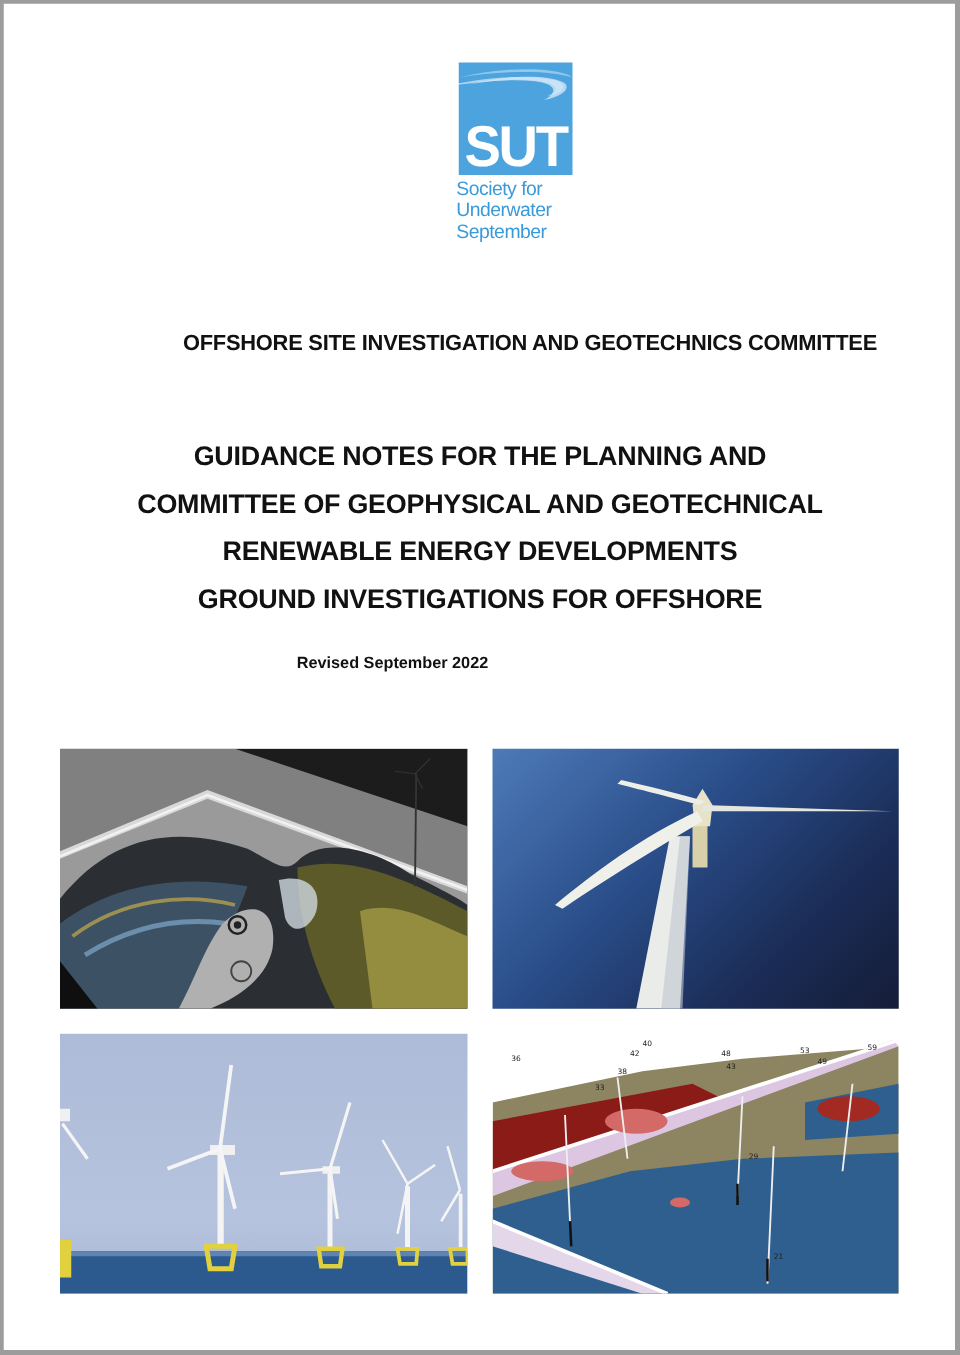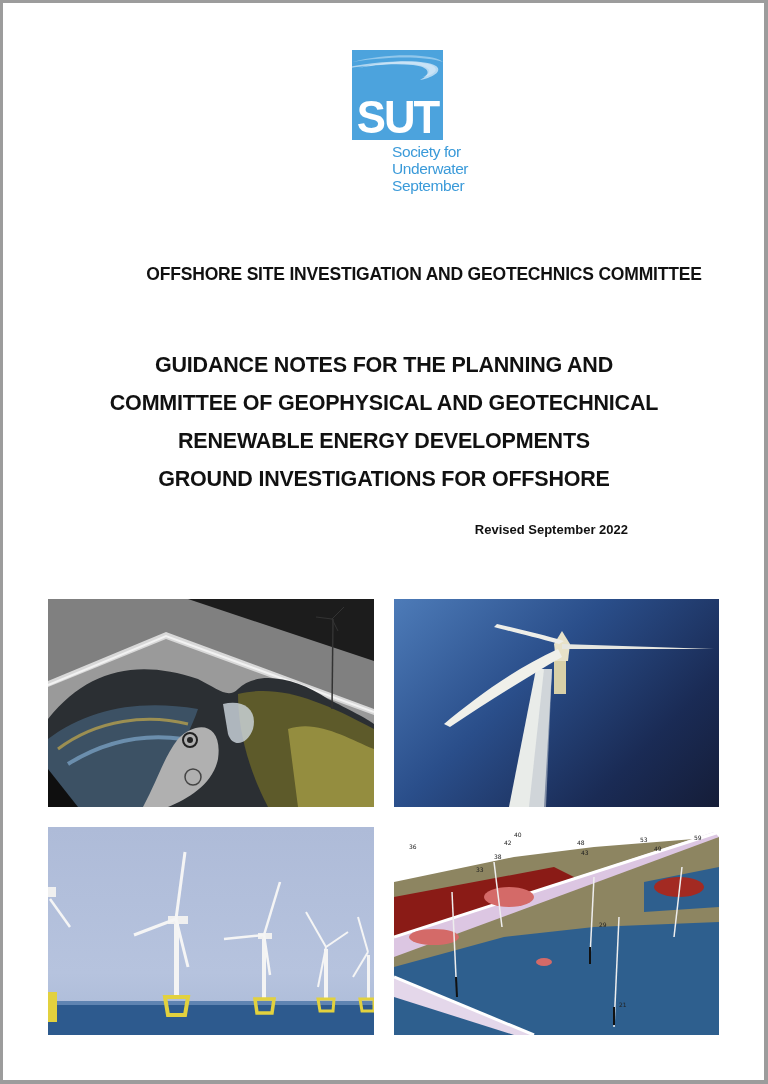--- a/index.html
+++ b/index.html
@@ -1,27 +1,27 @@
 <!DOCTYPE html>
 <html><head>
 <meta charset="utf-8">
 <style>
   html, body { margin: 0; padding: 0; }
   body { width: 768px; height: 1084px; background: #9c9c9c; position: relative; overflow: hidden; font-family: "Liberation Sans", sans-serif; }
   .page { position: absolute; left: 3px; top: 3px; width: 761px; height: 1077px; background: #ffffff; }
-  .logo { position: absolute; left: 328px; top: 46px; width: 120px; height: 160px; }
+  .logo { position: absolute; left: 343px; top: 46px; width: 120px; height: 160px; }
   .logo-square { position: absolute; left: 24px; top: 4px; width: 91px; height: 90px; background: #4ca3dd; }
   .logo-swoosh { position: absolute; left: 0; top: 4px; width: 120px; height: 40px; }
   .logo-sut { position: absolute; left: 24px; top: 48px; width: 91px; text-align: center; color: #fff; font-family: "Liberation Sans", sans-serif; font-weight: bold; font-size: 46px; line-height: 46px; letter-spacing: -2px; transform: scaleX(0.95); }
   .logo-text { position: absolute; left: 22px; top: 97px; color: #3a9ad9; font-size: 15.5px; line-height: 17px; letter-spacing: -0.4px; }
-  .logo-text div { white-space: nowrap; margin-left: 42px; }
+  .logo-text div { white-space: nowrap; }
   .committee { position: absolute; left: 0; width: 768px; top: 264px; text-align: center; font-weight: bold; font-size: 17.5px; color: #111; letter-spacing: -0.2px; padding-left: 40px; }
   .title { position: absolute; left: 0; width: 768px; top: 346px; text-align: center; font-weight: bold; font-size: 21.5px; line-height: 38px; color: #111; letter-spacing: -0.2px; }
   .title div { white-space: nowrap; }
-  .revised { position: absolute; left: 0; width: 628px; top: 522px; text-align: right; font-weight: bold; font-size: 13px; color: #111; }
+  .revised { position: absolute; left: 0; width: 628px; top: 522px; text-align: center; font-weight: bold; font-size: 13px; color: #111; }
   .img { position: absolute; overflow: hidden; }
   #img-seismic { left: 48px; top: 599px; width: 326px; height: 208px; background: #7f7f7f; }
   #img-turbine { left: 394px; top: 599px; width: 325px; height: 208px; background: linear-gradient(135deg, #4d7bb8 0%, #2a4e8a 40%, #1a2b55 75%, #151d38 100%); }
   #img-windfarm { left: 48px; top: 827px; width: 326px; height: 208px; background: linear-gradient(180deg, #aebbd8 0%, #b6c3de 70%, #a9b9d6 100%); }
   #img-model { left: 394px; top: 827px; width: 325px; height: 208px; background: #ffffff; }
   svg { display: block; }
 </style>
 </head>
 <body>
 

